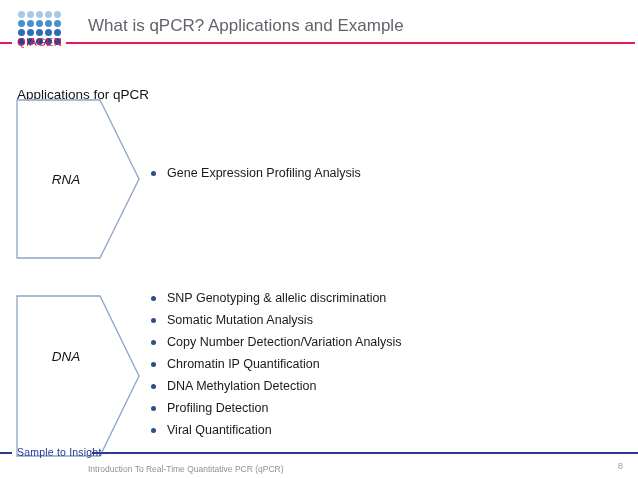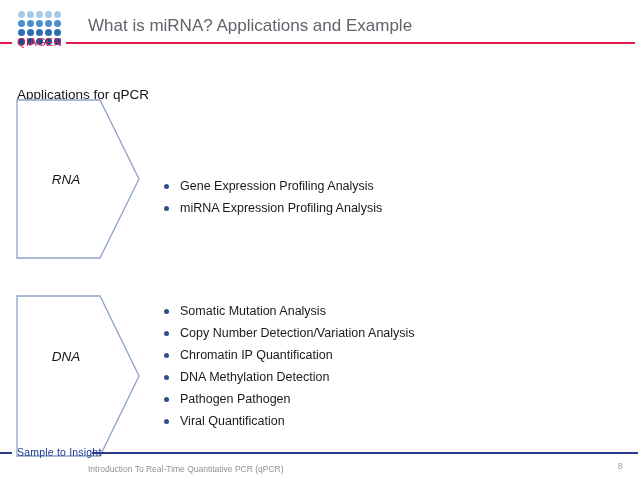--- a/index.html
+++ b/index.html
@@ -37,21 +37,21 @@
   .shape-wrap{position:absolute;left:16px;width:124px;}
   .shape-wrap svg{display:block;}
   .shape-label{
     position:absolute;left:0;top:0;width:100px;height:100%;
     display:flex;align-items:center;justify-content:center;
     font-size:13.5px;color:#141414;font-style:italic;
   }
 
   
   .bullets{
-    position:absolute;left:146px;margin:16px;padding:0;list-style:none;
+    position:absolute;left:146px;margin:3px;padding:0;list-style:none;
   }
   .bullets li{
     position:relative;padding-left:18px;
     line-height:22px;font-size:12.5px;color:#1a1a1a;white-space:nowrap;
   }
   .bullets li::before{
     content:"";position:absolute;left:2px;top:8.5px;
     width:5px;height:5px;border-radius:50%;background:#2f4d8a;
   }
   #rna-bullets{top:159px;}
@@ -96,49 +96,49 @@
       <span class="dot" style="background: rgb(45, 109, 179);"></span>
       <span class="dot" style="background: rgb(23, 73, 143);"></span>
       <span class="dot" style="background: rgb(23, 73, 143);"></span>
       <span class="dot" style="background: rgb(23, 73, 143);"></span>
       <span class="dot" style="background: rgb(23, 73, 143);"></span>
       <span class="dot" style="background: rgb(23, 73, 143);"></span>
     </div>
   <div class="brand-text">QIAGEN</div>
   <div class="red-dash-left"></div>
   <div class="red-line"></div>
-  <div class="slide-title">What is miRNA? Applications and Example</div>
+  <div class="slide-title">What is qPCR? Applications and Example</div>
 
   <div class="subtitle">Applications for qPCR</div>
 
   <div class="shape-wrap" style="top:99px;height:160px;">
     <svg width="124" height="160" viewBox="0 0 124 160">
       <polygon points="1,1 84,1 123,80 84,159 1,159" fill="#ffffff" stroke="#8ea4c8" stroke-width="1.3"></polygon>
     </svg>
     <div class="shape-label">RNA</div>
   </div>
 
   <ul class="bullets" id="rna-bullets">
     <li>Gene Expression Profiling Analysis</li>
-    <li>miRNA Expression Profiling Analysis</li>
   </ul>
 
   <div class="shape-wrap" style="top:295px;height:122px;">
     <svg width="124" height="162" viewBox="0 0 124 162">
       <polygon points="1,1 84,1 123,81 84,161 1,161" fill="#ffffff" stroke="#8ea4c8" stroke-width="1.3"></polygon>
     </svg>
     <div class="shape-label">DNA</div>
   </div>
 
   <ul class="bullets" id="dna-bullets">
+    <li>SNP Genotyping &amp; allelic discrimination</li>
     <li>Somatic Mutation Analysis</li>
     <li>Copy Number Detection/Variation Analysis</li>
     <li>Chromatin IP Quantification</li>
     <li>DNA Methylation Detection</li>
-    <li>Pathogen Pathogen</li>
+    <li>Profiling Detection</li>
     <li>Viral Quantification</li>
   </ul>
 
   <div class="tagline-dash"></div>
   <div class="tagline">Sample to Insight</div>
   <div class="footer-line"></div>
   <div class="doc-title">Introduction To Real-Time Quantitative PCR (qPCR)</div>
   <div class="page-num">8</div>
 
 </div>

